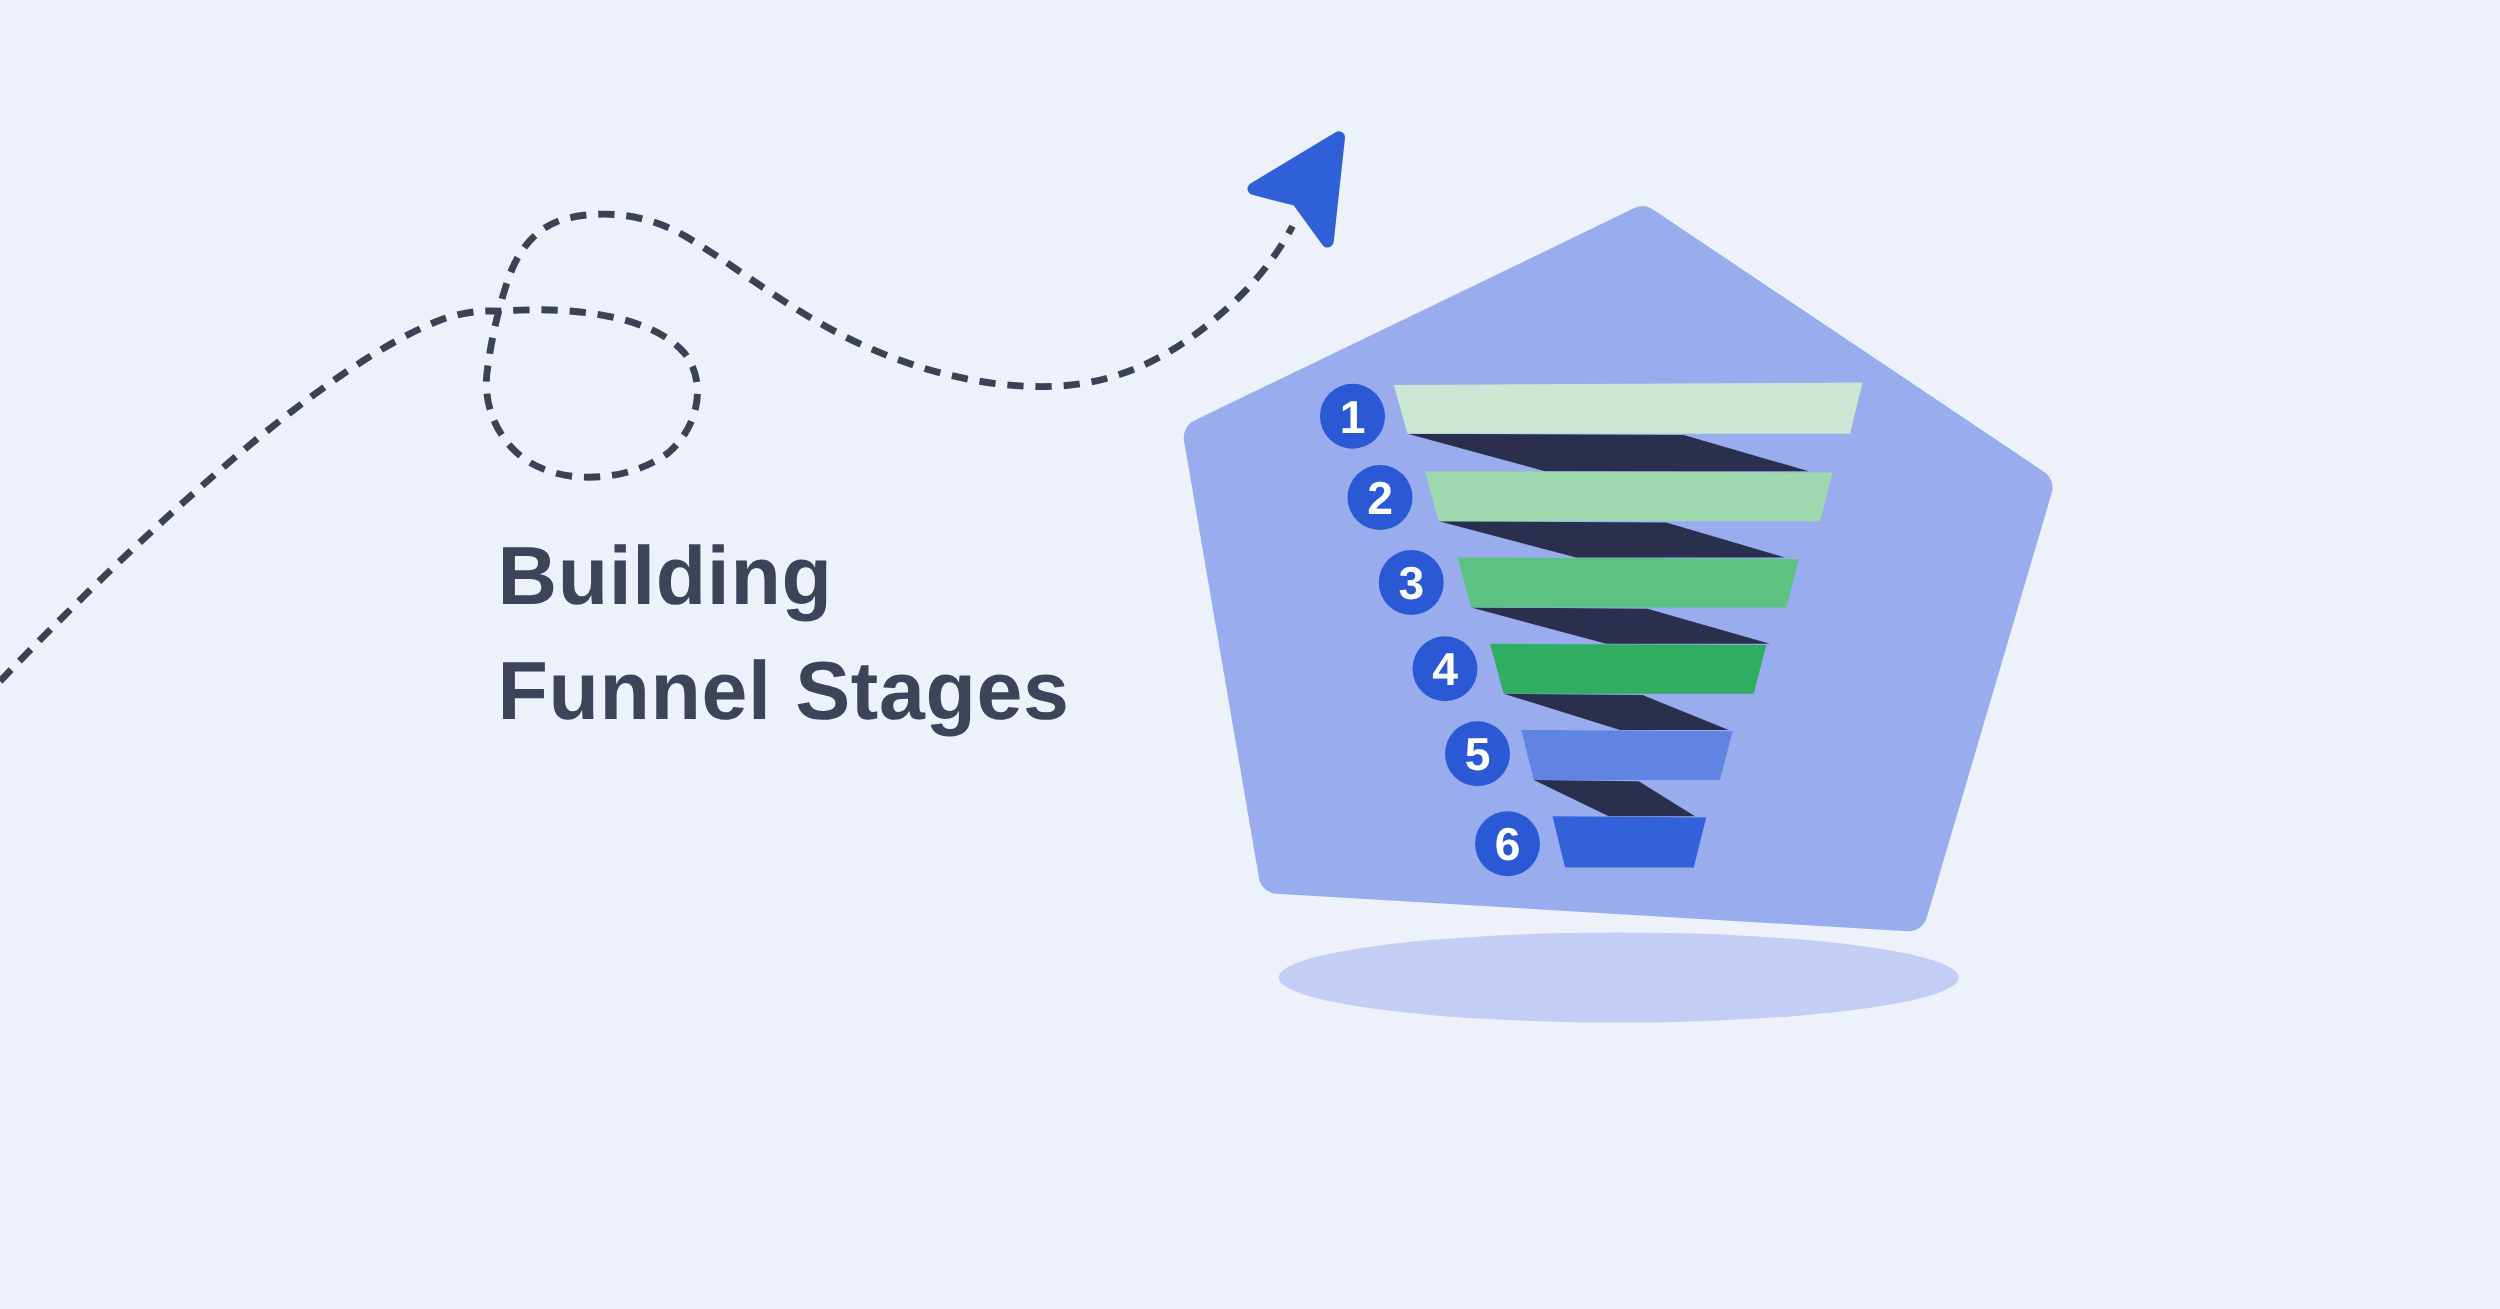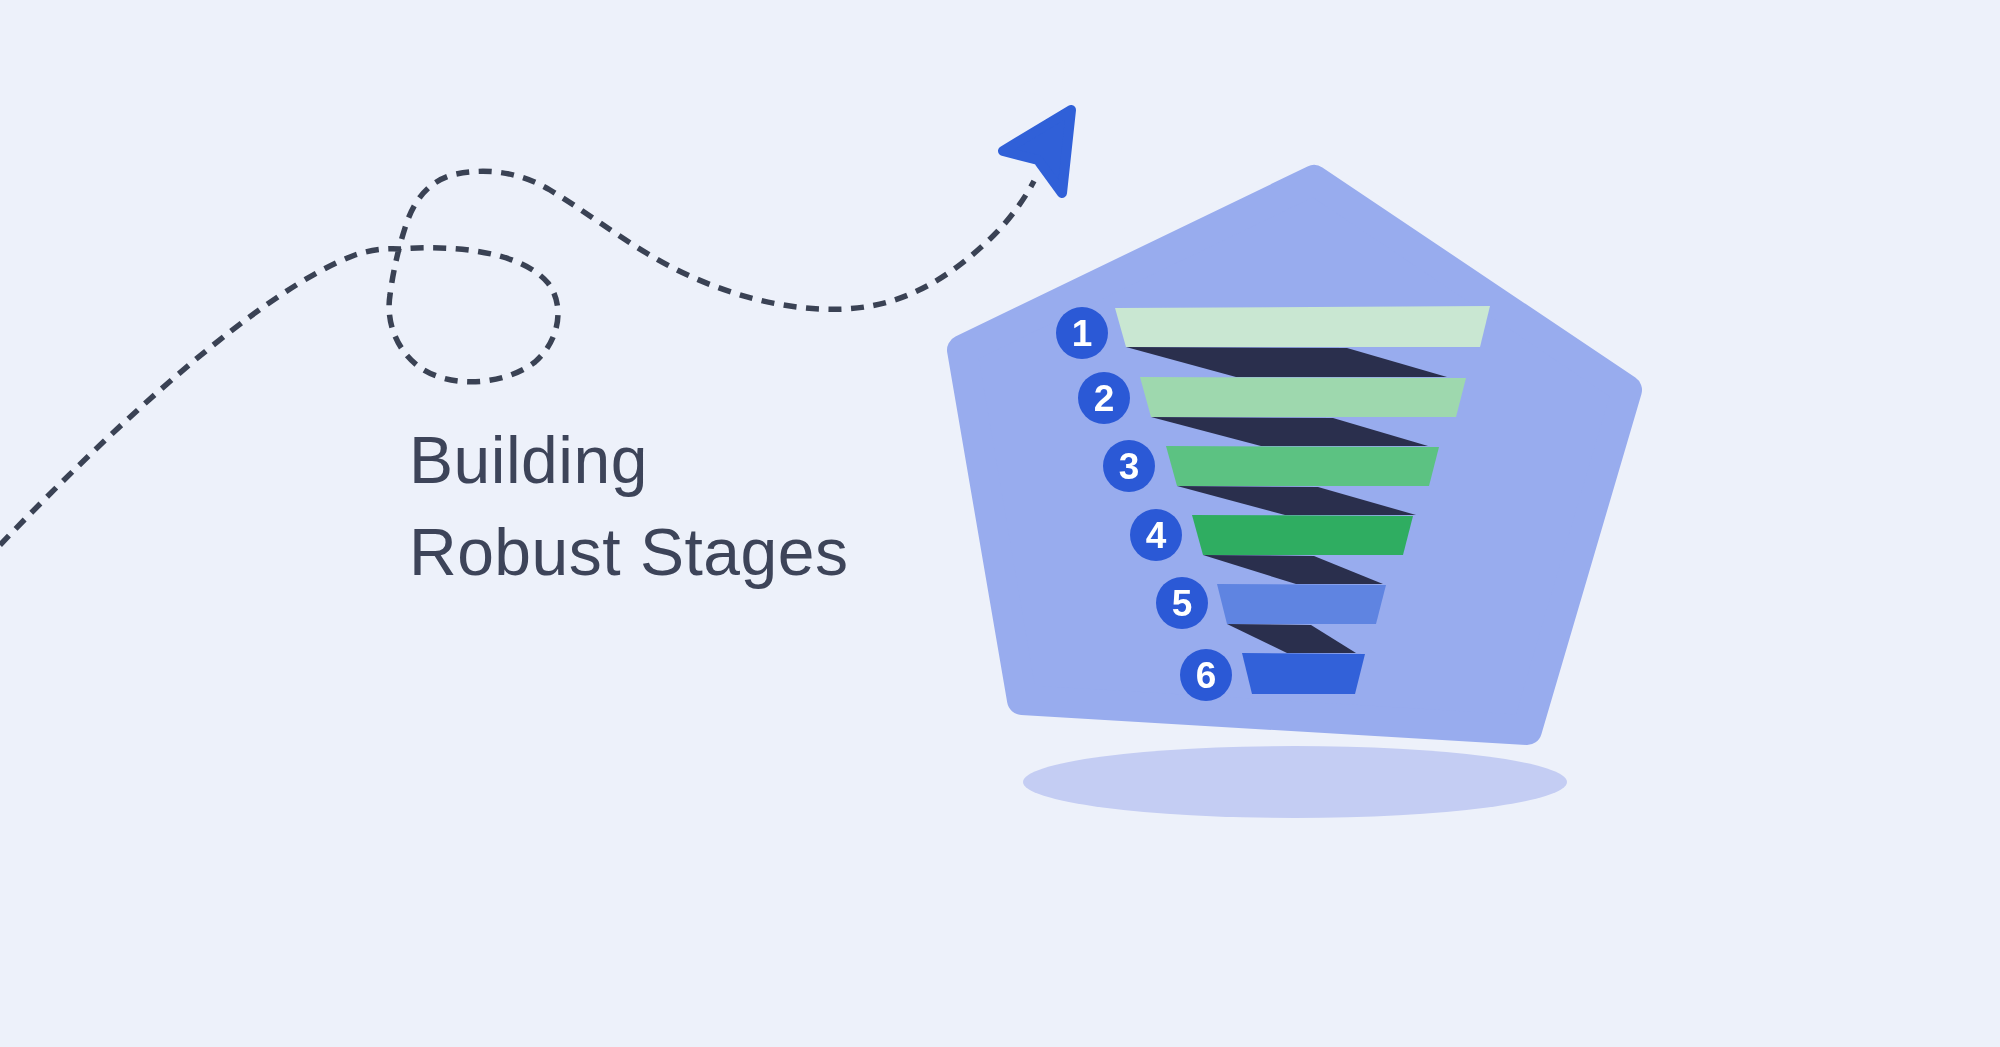--- a/index.html
+++ b/index.html
@@ -20,25 +20,25 @@
   }
   .scene {
     position: absolute;
     inset: 0;
     width: 100%;
     height: 100%;
     display: block;
   }
   .headline {
     position: absolute;
-    left: 409px;
+    left: 398px;
     top: 414px;
     font-size: 66px;
     line-height: 92px;
-    font-weight: 400;
+    font-weight: 700;
     letter-spacing: 0.5px;
     color: #3d4459;
     white-space: nowrap;
   }
 </style>
 </head>
 <body>
 
 <div class="canvas">
 
@@ -101,16 +101,16 @@
       <text x="1182" y="616" fill="#ffffff">5</text>
     </g>
     <g font-weight="bold" font-size="37" text-anchor="middle">
       <circle cx="1206" cy="675" r="26" fill="#2b59d6"></circle>
       <text x="1206" y="688" fill="#ffffff">6</text>
     </g>
   </svg>
 
   <div class="headline">
     <div>Building</div>
-    <div>Robust Stages</div>
+    <div>Funnel Stages</div>
   </div>
 
 </div>
 
 </body></html>

